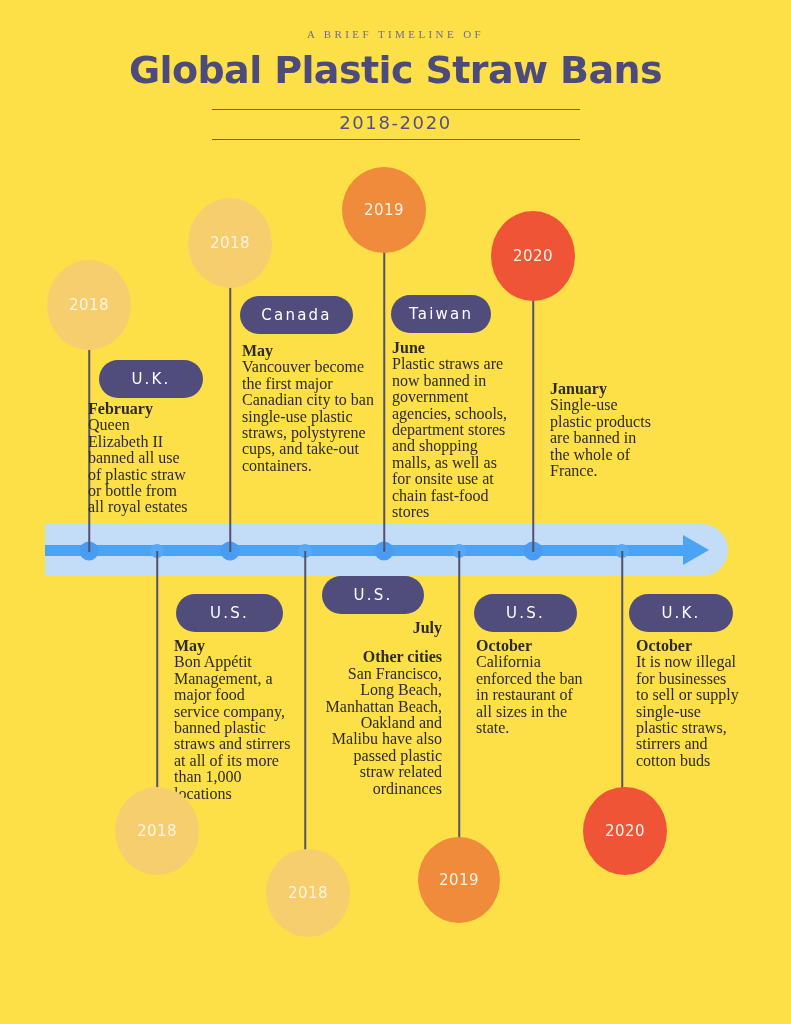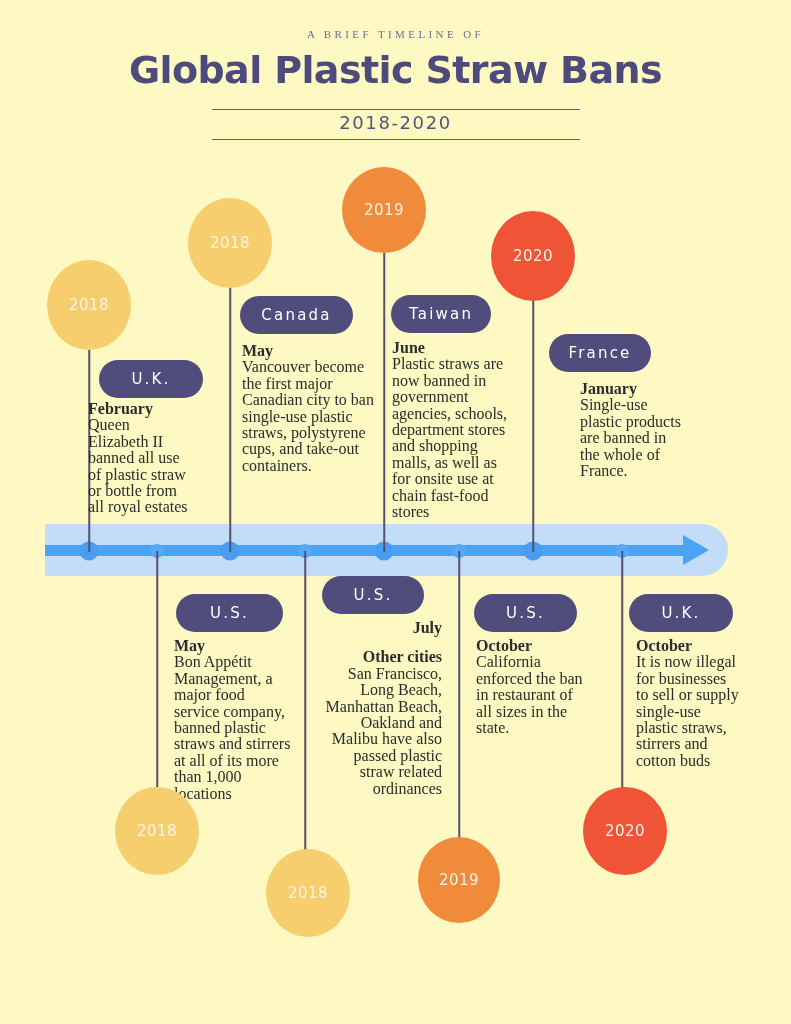--- a/index.html
+++ b/index.html
@@ -10,21 +10,21 @@
     width: 791px;
     height: 1024px;
     background: #F2F2F0;
     font-family: "Liberation Serif", serif;
     overflow: hidden;
   }
   #stage {
     position: relative;
     width: 791px;
     height: 1024px;
-    background: #fef9c3;
+    background: #fde047;
   }
 
   
   .eyebrow {
     position: absolute;
     left: 0; top: 28px;
     width: 791px;
     text-align: center;
     font-family: "Liberation Serif", serif;
     font-size: 11px;
@@ -182,38 +182,37 @@
   <div class="stem" style="left:622px; top:551px; height:252px;"></div>
 
   <div class="bubble" style="left:89px;  top:260px; width:84px; height:90px; background:#F7CE6E;">2018</div>
   <div class="bubble" style="left:230px; top:198px; width:84px; height:90px; background:#F7CE6E;">2018</div>
   <div class="bubble" style="left:384px; top:167px; width:84px; height:86px; background:#F08B3C;">2019</div>
   <div class="bubble" style="left:533px; top:211px; width:84px; height:90px; background:#F05437;">2020</div>
 
   <div class="pill" style="left:99px;  top:360px; width:104px;">U.K.</div>
   <div class="pill" style="left:240px; top:296px; width:113px;">Canada</div>
   <div class="pill" style="left:391px; top:295px; width:100px;">Taiwan</div>
-  <div class="pill" style="left:549px; top:334px; width:102px;">France</div>
 
   <div class="entry-text" style="left:88px; top:401px; width:104px;">
     <span class="lead">February</span>
     <span class="body">Queen Elizabeth II banned all use of plastic straw or bottle from all royal estates</span>
   </div>
 
   <div class="entry-text" style="left:242px; top:343px; width:142px;">
     <span class="lead">May</span>
     <span class="body">Vancouver become the first major Canadian city to ban single-use plastic straws, polystyrene cups, and take-out containers.</span>
   </div>
 
   <div class="entry-text" style="left:392px; top:340px; width:116px;">
     <span class="lead">June</span>
     <span class="body">Plastic straws are now banned in government agencies, schools, department stores and shopping malls, as well as for onsite use at chain fast-food stores</span>
   </div>
 
-  <div class="entry-text" style="left:580px; top:381px; width:108px;">
+  <div class="entry-text" style="left:550px; top:381px; width:108px;">
     <span class="lead">January</span>
     <span class="body">Single-use plastic products are banned in the whole of France.</span>
   </div>
 
   <div class="pill" style="left:176px; top:594px; width:107px;">U.S.</div>
   <div class="pill" style="left:322px; top:576px; width:102px;">U.S.</div>
   <div class="pill" style="left:474px; top:594px; width:103px;">U.S.</div>
   <div class="pill" style="left:629px; top:594px; width:104px;">U.K.</div>
 
   <div class="entry-text" style="left:174px; top:638px; width:118px;">

